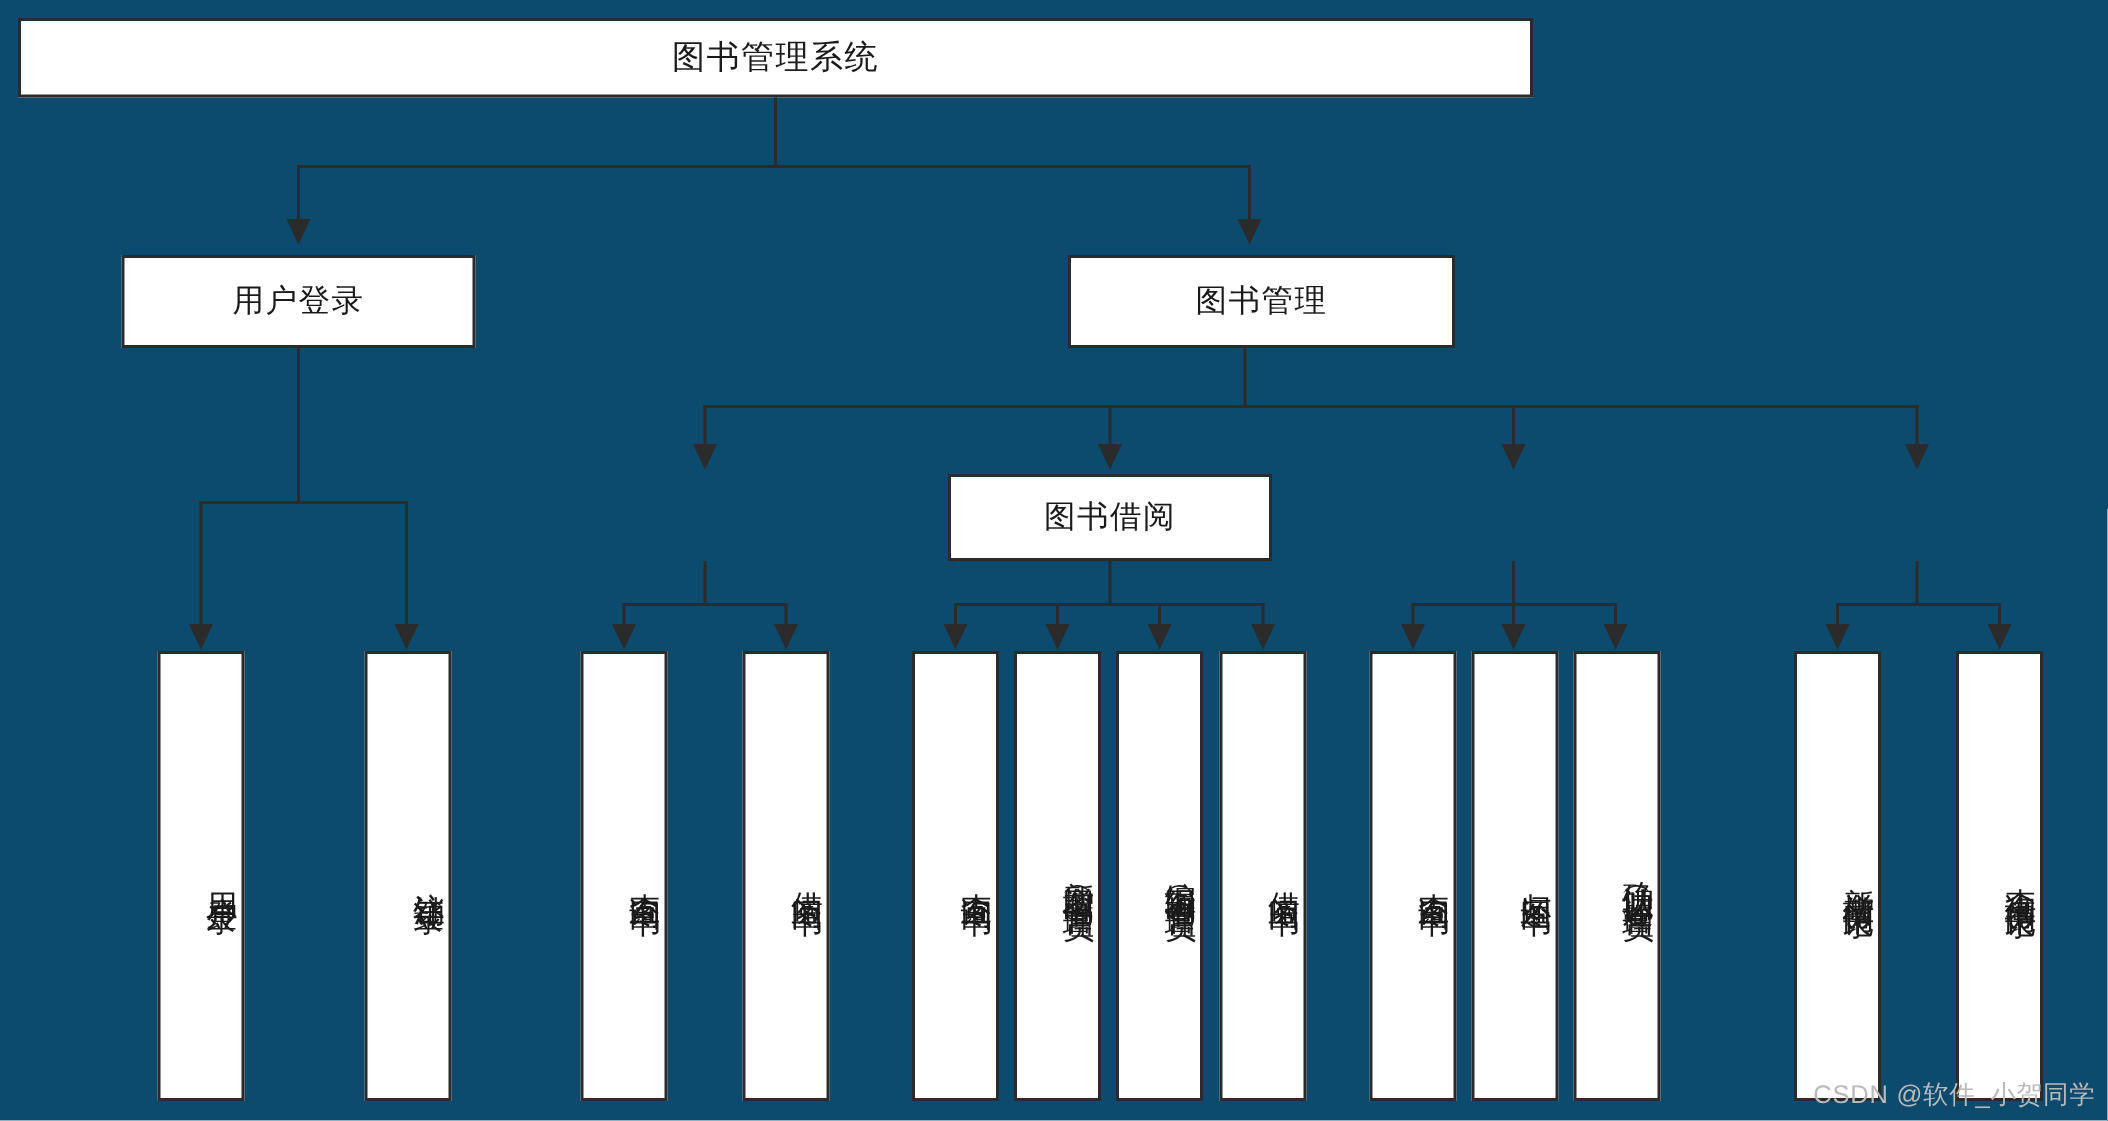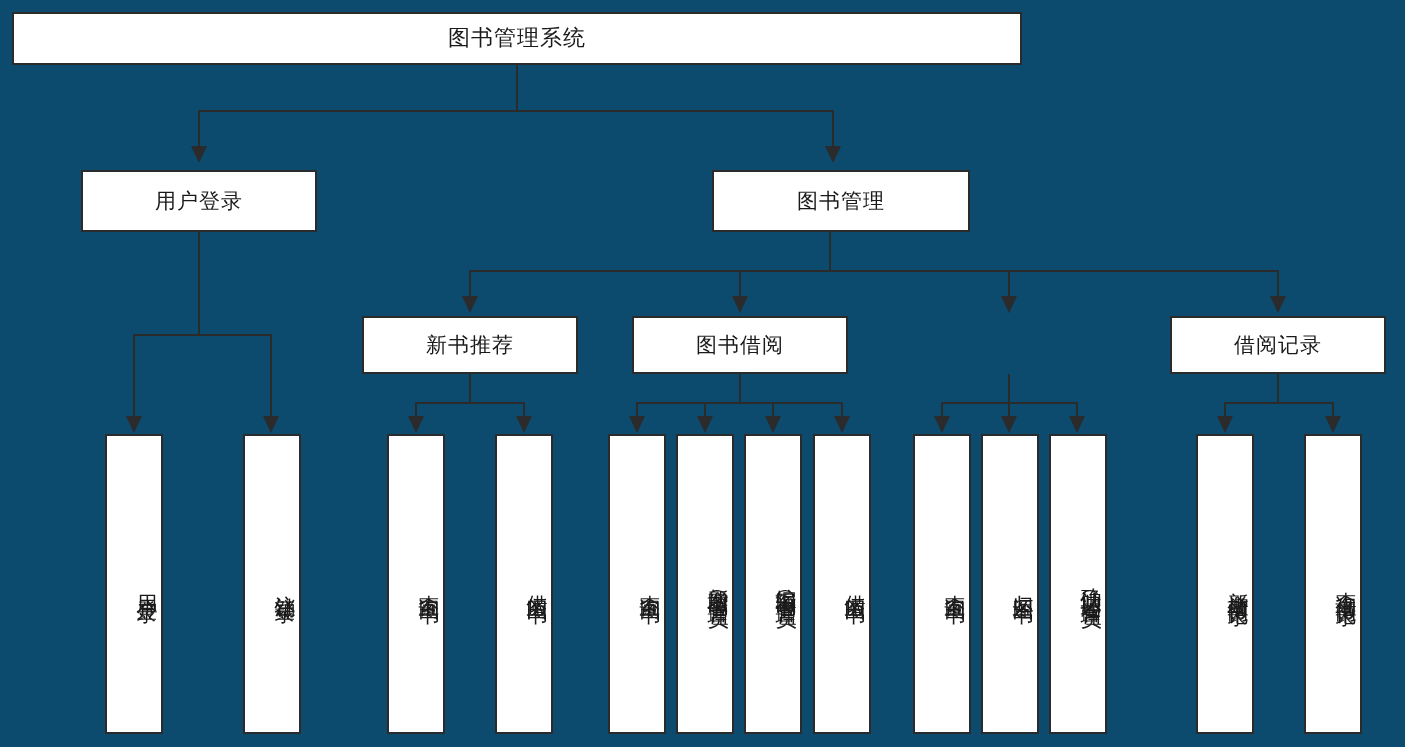--- a/index.html
+++ b/index.html
@@ -103,23 +103,21 @@
   <div class="edge hline" style="left:469px; top:270px; width:810px;"></div>
   <div class="edge vline" style="left:469px; top:270px; height:28px;"></div>
   <div class="edge vline" style="left:739px; top:270px; height:28px;"></div>
   <div class="edge vline" style="left:1008px; top:270px; height:28px;"></div>
   <div class="edge vline" style="left:1277px; top:270px; height:28px;"></div>
   <div class="arrow" style="left:462px; top:296px;"></div>
   <div class="arrow" style="left:732px; top:296px;"></div>
   <div class="arrow" style="left:1001px; top:296px;"></div>
   <div class="arrow" style="left:1270px; top:296px;"></div>
 
-  <div class="node h" style="left:362px; top:316px; width:216px; height:58px;">新书推荐</div>
   <div class="node h" style="left:632px; top:316px; width:216px; height:58px;">图书借阅</div>
-  <div class="node h" style="left:1170px; top:316px; width:216px; height:58px;">借阅记录</div>
 
   <div class="edge vline" style="left:469px; top:374px; height:30px;"></div>
   <div class="edge hline" style="left:415px; top:402px; width:110px;"></div>
   <div class="edge vline" style="left:415px; top:402px; height:16px;"></div>
   <div class="edge vline" style="left:523px; top:402px; height:16px;"></div>
   <div class="arrow" style="left:408px; top:416px;"></div>
   <div class="arrow" style="left:516px; top:416px;"></div>
 
   <div class="edge vline" style="left:739px; top:374px; height:30px;"></div>
   <div class="edge hline" style="left:636px; top:402px; width:207px;"></div>
@@ -185,14 +183,15 @@
     <span class="vtext">确认归还（管理员）</span>
   </div>
 
   <div class="node v" style="left:1196px; top:434px; width:58px; height:300px;">
     <span class="vtext">新增借阅记录</span>
   </div>
   <div class="node v" style="left:1304px; top:434px; width:58px; height:300px;">
     <span class="vtext">查询借阅记录</span>
   </div>
 
+  <div class="watermark">CSDN @软件_小贺同学</div>
 
 </div>
 
 </body></html>

